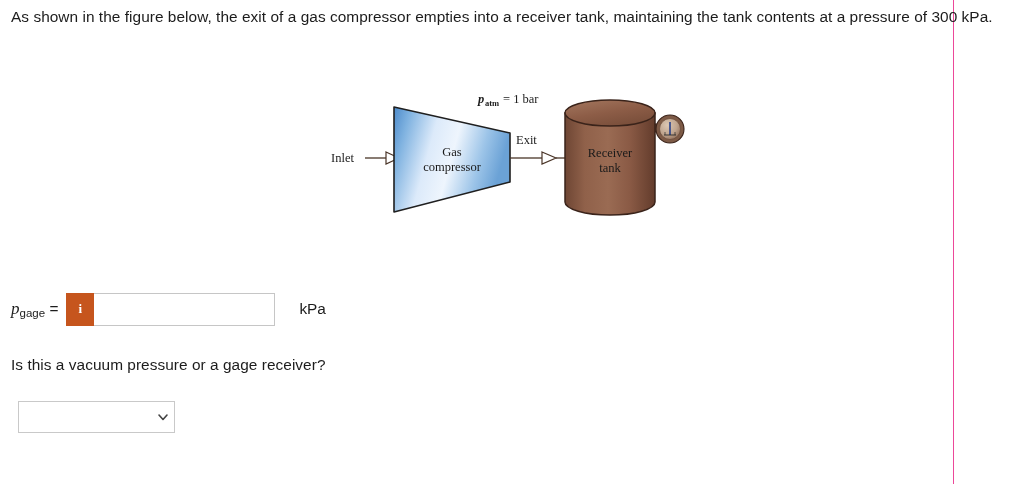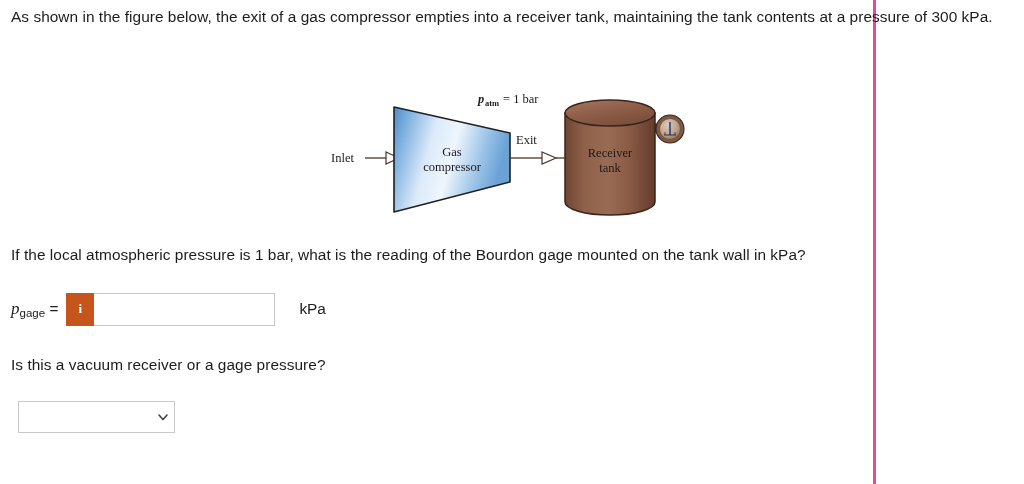--- a/index.html
+++ b/index.html
@@ -10,24 +10,24 @@
     width: 1024px;
     height: 484px;
     background: #ffffff;
     font-family: "Liberation Sans", sans-serif;
     color: #1b1b1b;
     overflow: hidden;
     position: relative;
   }
   #page {
     position: relative;
-    width: 876px;
+    width: 954px;
     height: 484px;
     box-sizing: border-box;
-    border-right: 3px solid #ec4899;
+    border-right: 1px solid #ec4899;
     background: #fff;
     padding-left: 19px;
   }
 
   
   .prompt-text {
     position: absolute;
     font-size: 15.4px;
     line-height: 23px;
     color: #1c1c1c;
@@ -227,34 +227,33 @@
         <circle cx="350" cy="49" r="14" fill="#7d5a46" stroke="#3a231a" stroke-width="1.1"></circle>
         <circle cx="350" cy="49" r="10.5" fill="url(#gaugeGrad)" stroke="#6b4c3b" stroke-width="0.8"></circle>
         <line x1="350" y1="55" x2="350" y2="42" stroke="#27408b" stroke-width="1.6"></line>
         <line x1="344" y1="55" x2="356" y2="55" stroke="#2b2b2b" stroke-width="0.9"></line>
         <line x1="345" y1="52" x2="345" y2="55" stroke="#2b2b2b" stroke-width="0.7"></line>
         <line x1="355" y1="52" x2="355" y2="55" stroke="#2b2b2b" stroke-width="0.7"></line>
       </g>
     </svg>
   </div>
 
-  <div class="prompt-text" id="question-text">If the local atmospheric pressure is 1 bar, what is the reading of the Bourdon gage mounted on the tank wall in kPa?</div>
 
   <div id="answer-row">
     <span class="var-label">
       <span class="varname">p</span><span class="sub">gage</span>
       <span>=</span>
     </span>
     <span class="input-group">
       <button id="info-button" type="button">i</button>
       <input id="answer-input" type="text" value="" style="">
     </span>
     <span id="unit-label">kPa</span>
   </div>
 
-  <div class="prompt-text" id="followup-text">Is this a vacuum receiver or a gage pressure?</div>
+  <div class="prompt-text" id="followup-text">Is this a vacuum pressure or a gage receiver?</div>
 
   <select id="choice-select"><option value=""></option><option value="vacuum pressure">vacuum pressure</option><option value="gage pressure">gage pressure</option></select>
   <svg id="select-chevron" viewBox="0 0 12 12">
     <path d="M2,4 L6,8.5 L10,4" fill="none" stroke="#444" stroke-width="1.6" stroke-linecap="round" stroke-linejoin="round"></path>
   </svg>
 
 </div>
 
 </body></html>

